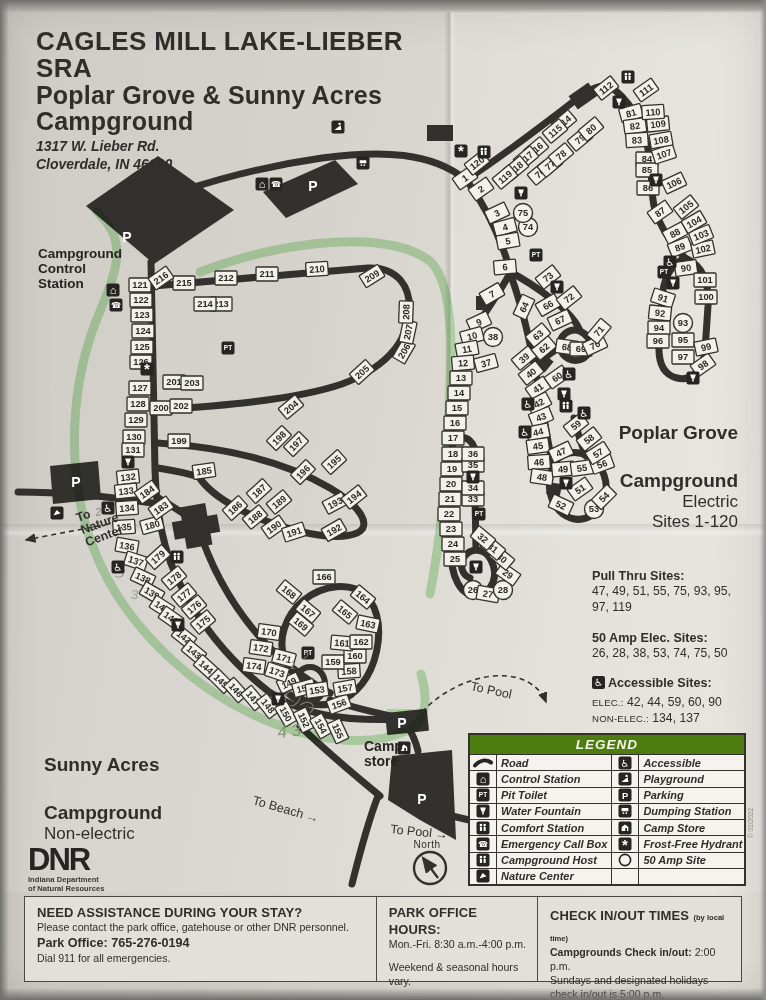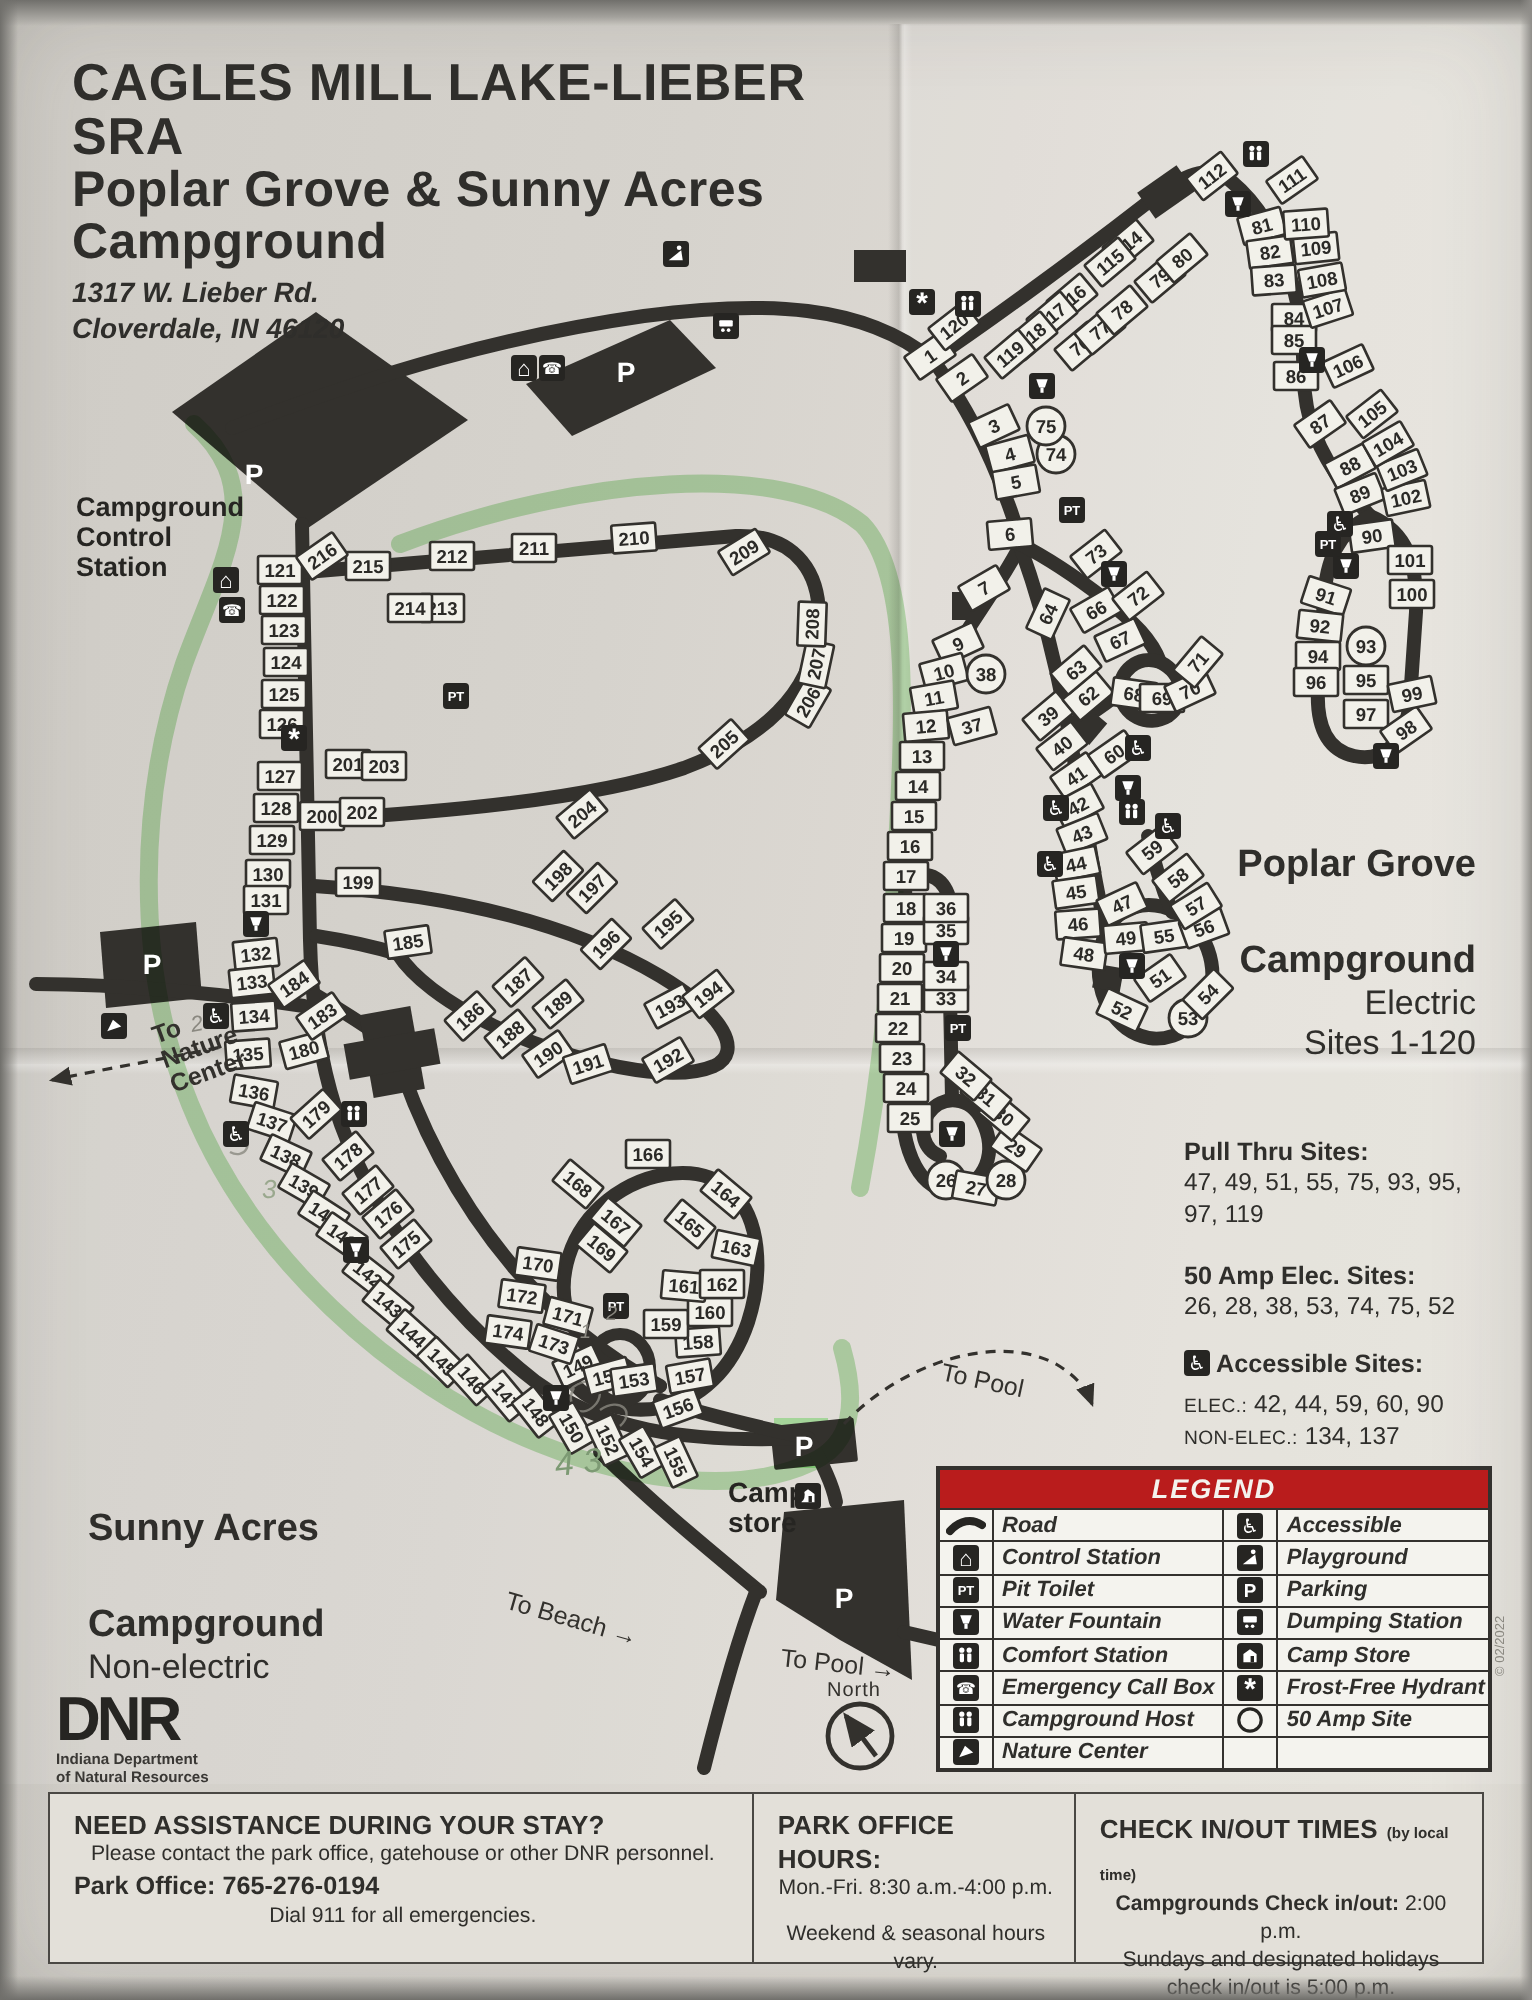--- a/index.html
+++ b/index.html
@@ -36,21 +36,21 @@
   .info .li{font-size:12.2px;}
   #pullthru-block{left:592px;top:568px;}
   #amp50-block{left:592px;top:630px;}
   #acc-block{left:592px;top:672px;}
   #acc-block .sc{font-size:9.6px;font-weight:400;letter-spacing:.2px;}
   #acc-block .ti{display:inline;vertical-align:middle;margin-top:41px;}
   .mini-ic{display:inline-block;vertical-align:-2px;margin-right:3px;}
 
   .legend{left:468px;top:733px;width:278px;height:153px;background:#f4f3ee;
     border:2px solid #33312e;box-sizing:border-box;}
-  .legend-title{height:19px;background:#b91c1c;color:#f4f3ee;text-align:center;
+  .legend-title{height:19px;background:#4d7c0f;color:#f4f3ee;text-align:center;
     font-weight:800;font-style:italic;font-size:13.5px;letter-spacing:1px;line-height:19px;}
   .legend-body{display:flex;height:calc(100% - 19px);}
   .legend-col{flex:1;display:flex;flex-direction:column;justify-content:space-between;}
   .legend-col.rt{border-left:1.6px solid #33312e;}
   .legend-row{flex:1;display:flex;border-top:1.4px solid #33312e;align-items:stretch;min-height:0;}
   .legend-ic{width:26px;border-right:1.4px solid #33312e;display:flex;align-items:center;justify-content:center;}
   .legend-lb{flex:1;padding:0 4px;font-style:italic;font-weight:700;font-size:11px;
     display:flex;align-items:center;white-space:nowrap;overflow:hidden;}
 
   .dnr{left:28px;top:844px;line-height:1;}
@@ -60,21 +60,21 @@
   .copyright{left:747px;top:838px;font-size:6.5px;color:#8a8880;
     transform:rotate(-90deg);transform-origin:left top;white-space:nowrap;}
 
   .footer{left:24px;top:896px;width:718px;height:86px;background:#e3e0d9;
     border:1.6px solid #4a4844;box-sizing:border-box;display:flex;}
   .fcol{padding:7px 10px 4px 12px;box-sizing:border-box;line-height:1.32;}
   .fcol.c1{width:49%;}
   .fcol.c2{width:22.5%;border-left:1.6px solid #4a4844;}
   .fcol.c3{width:28.5%;border-left:1.6px solid #4a4844;}
   .fcol .ft{font-size:13px;font-weight:800;letter-spacing:.1px;}
-  .fcol .fs{font-size:10.6px;text-align:center;}
+  .fcol .fs{font-size:10.6px;}
   .fcol .fb{font-size:12.6px;font-weight:800;}
   .fcol .tiny{font-size:7.6px;font-weight:600;}
   svg text{font-family:"Liberation Sans","DejaVu Sans",sans-serif;}
 </style>
 </head>
 <body>
 
 <div class="paper abs"></div>
 <div class="panel-right abs"></div>
 <div class="panel-bottom abs"></div>
@@ -1199,21 +1199,21 @@
 </div>
 
 <div id="pullthru-block" class="info abs">
   <div class="ti">Pull Thru Sites:</div>
   <div class="li">47, 49, 51, 55, 75, 93, 95,</div>
   <div class="li">97, 119</div>
 </div>
 
 <div id="amp50-block" class="info abs">
   <div class="ti">50 Amp Elec. Sites:</div>
-  <div class="li">26, 28, 38, 53, 74, 75, 52</div>
+  <div class="li">26, 28, 38, 53, 74, 75, 50</div>
 </div>
 
 <div id="acc-block" class="info abs">
   <div>
     <span class="mini-ic" id="acc-mini-icon"><svg width="13" height="13" viewBox="-6.5 -6.5 13 13">
           <rect x="-6.5" y="-6.5" width="13" height="13" rx="2" fill="#262522"></rect>
           <text x="0" y="3.6" text-anchor="middle" font-size="10" fill="#fff">♿</text>
         </svg></span><span class="ti">Accessible Sites:</span>
   </div>
   <div class="li"><span class="sc">ELEC.:</span> <span>42, 44, 59, 60, 90</span></div>

